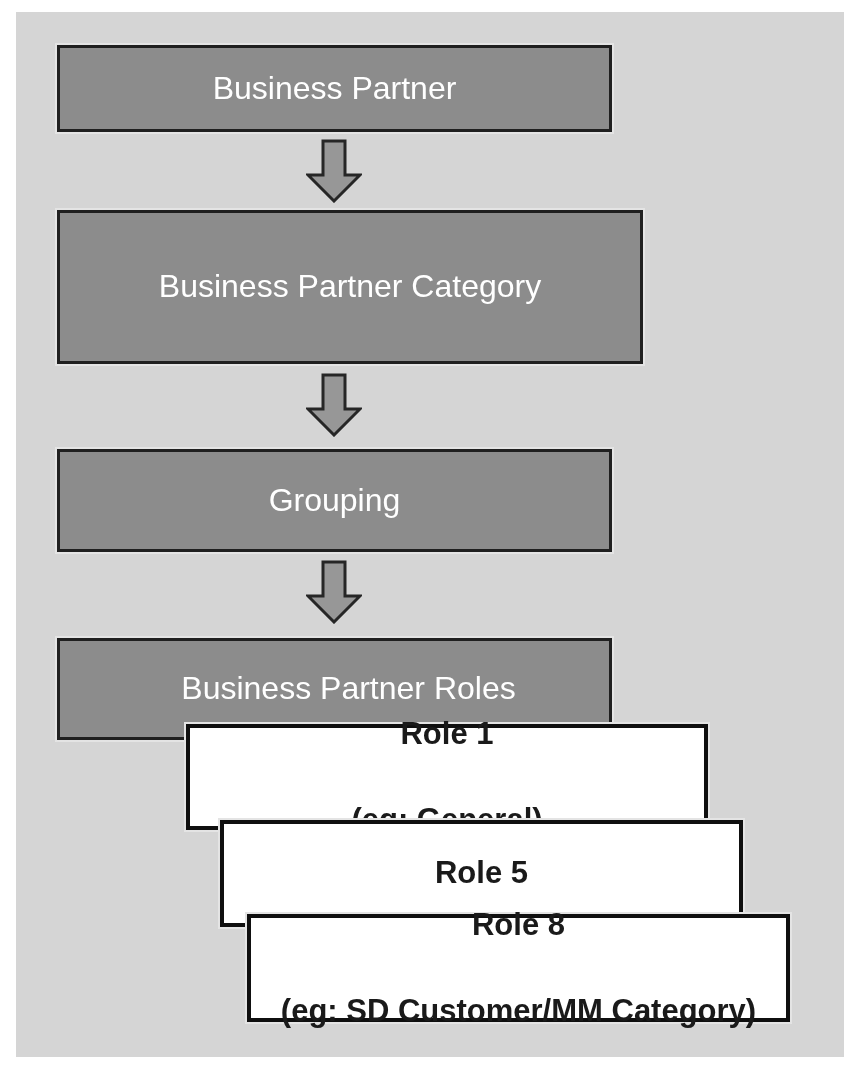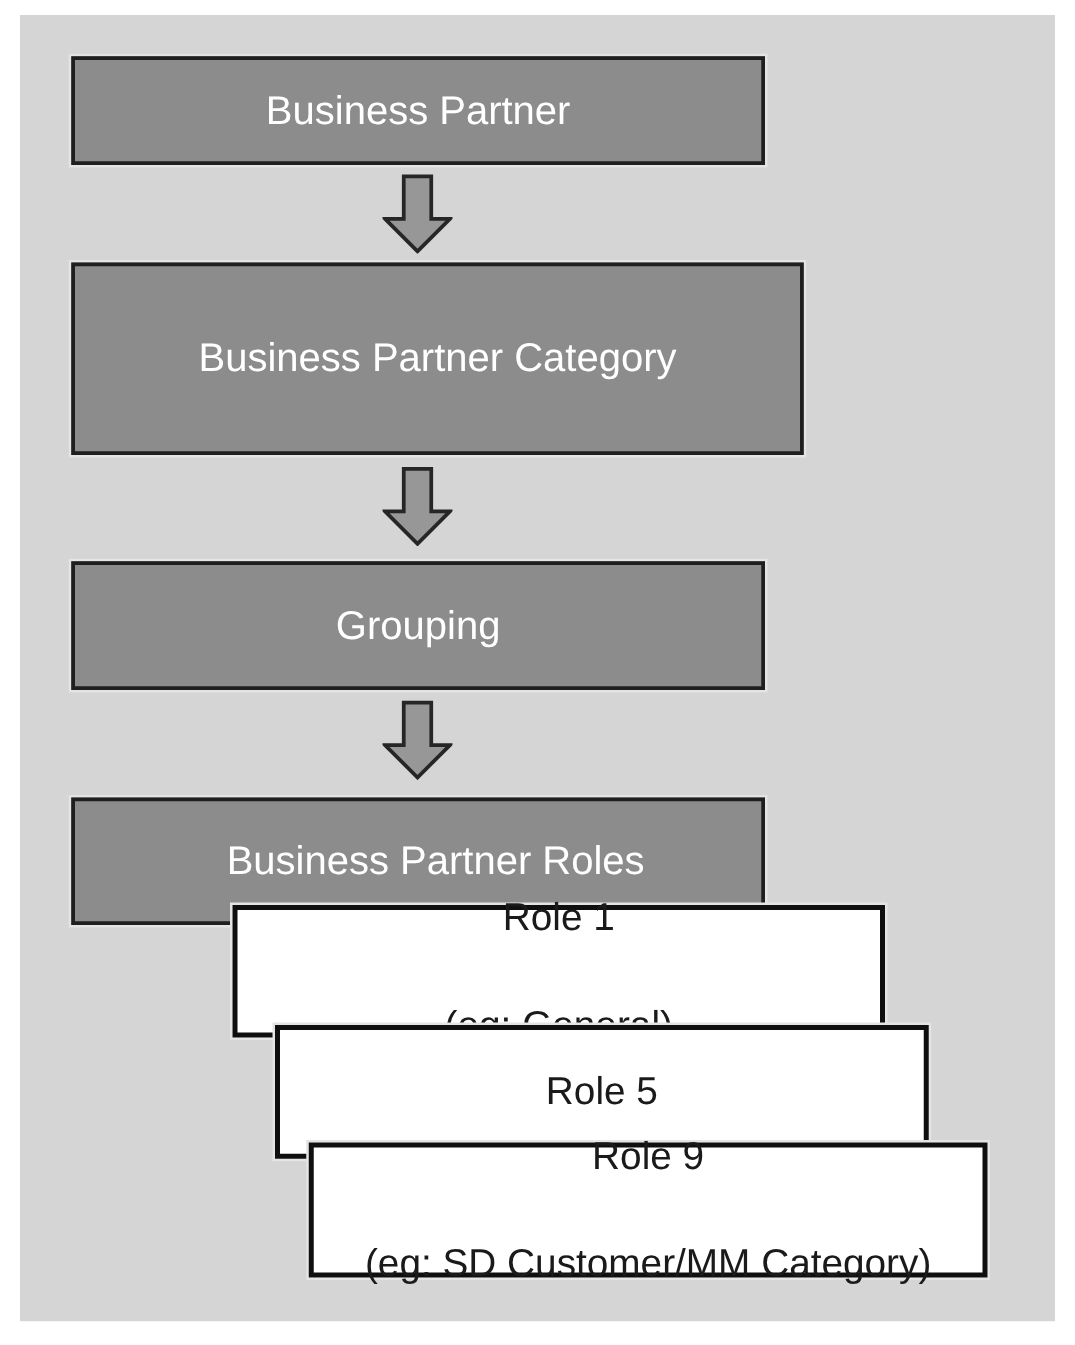--- a/index.html
+++ b/index.html
@@ -54,21 +54,21 @@
     box-sizing:border-box;
     background:var(--role-fill);
     border:4px solid var(--role-border);
     box-shadow:0 0 0 2px var(--halo);
     display:flex;
     flex-direction:column;
     justify-content:center;
     align-items:center;
     text-align:right;
     color:var(--role-text);
-    font-weight:normal;
+    font-weight:bold;
     font-size:31px;
     line-height:1.3;
     gap:45px;
   }
   .role1{left:170px;top:712px;width:522px;height:106px;z-index:2;}
   .role2{left:204px;top:808px;width:523px;height:107px;z-index:3;}
   .role3{left:231px;top:902px;width:543px;height:108px;z-index:4;}
   .arrow{
     position:absolute;
     left:290px;
@@ -121,17 +121,17 @@
   <div class="role role1">
     <div class="line">Role 1</div>
     <div class="line">(eg: General)</div>
   </div>
 
   <div class="role role2">
     <div class="line">Role 5</div>
   </div>
 
   <div class="role role3">
-    <div class="line">Role 9</div>
+    <div class="line">Role 8</div>
     <div class="line">(eg: SD Customer/MM Category)</div>
   </div>
 
 </div>
 
 </body></html>

